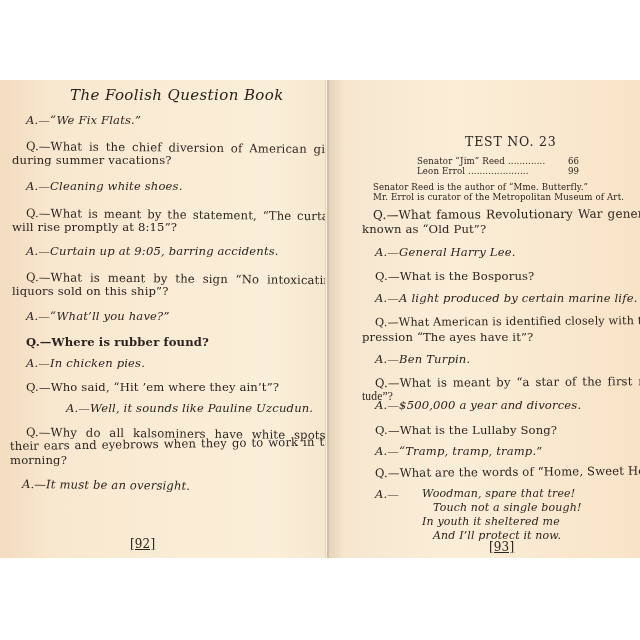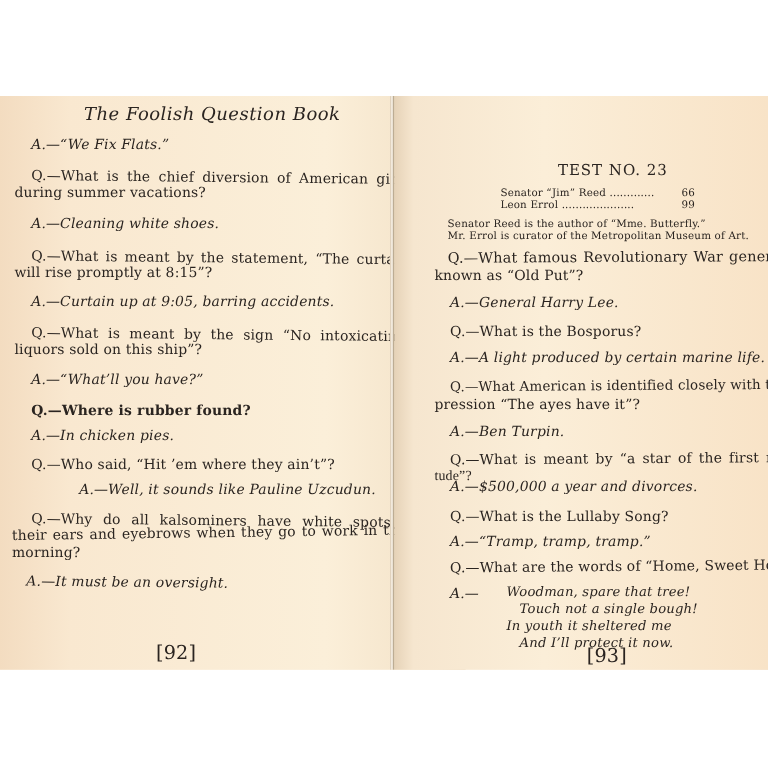--- a/index.html
+++ b/index.html
@@ -12,21 +12,21 @@
      background:linear-gradient(90deg,#f3dcc0 0%,#f9e8d0 15%,#fbefd9 70%,#f3e2c8 94%,#e9d4b8 100%); }
   .page.right { left:329px; width:311px;
      background:linear-gradient(90deg,#e6d3b8 0%,#f6e6cf 5%,#fbeed8 40%,#f8e3c7 100%); }
   .gutter { position:absolute; left:325px; top:0; width:4px; height:478px;
      background:linear-gradient(90deg,#d8c7ae,#fdf8ef 45%,#b8a88f 70%,#e5d3b8); }
   .line { position:absolute; white-space:nowrap; font-size:11.6px; line-height:14px; letter-spacing:0.15px; }
   .it { font-style:italic; }
   .head { font-size:15px; font-style:italic; letter-spacing:0.4px; }
   .test { font-size:12.5px; letter-spacing:0.8px; }
   .small { font-size:8.6px; line-height:11px; }
-  .pnum { font-size:16px; }
+  .pnum { font-size:12px;text-decoration:underline; }
 </style>
 </head>
 <body>
 
 <div class="spread">
 
   <div class="page left">
     <div class="line head" style="left:70px;top:8px;">The Foolish Question Book</div>
 
     <div class="line it" style="left:26px;top:33px;">A.—“We Fix Flats.”</div>

